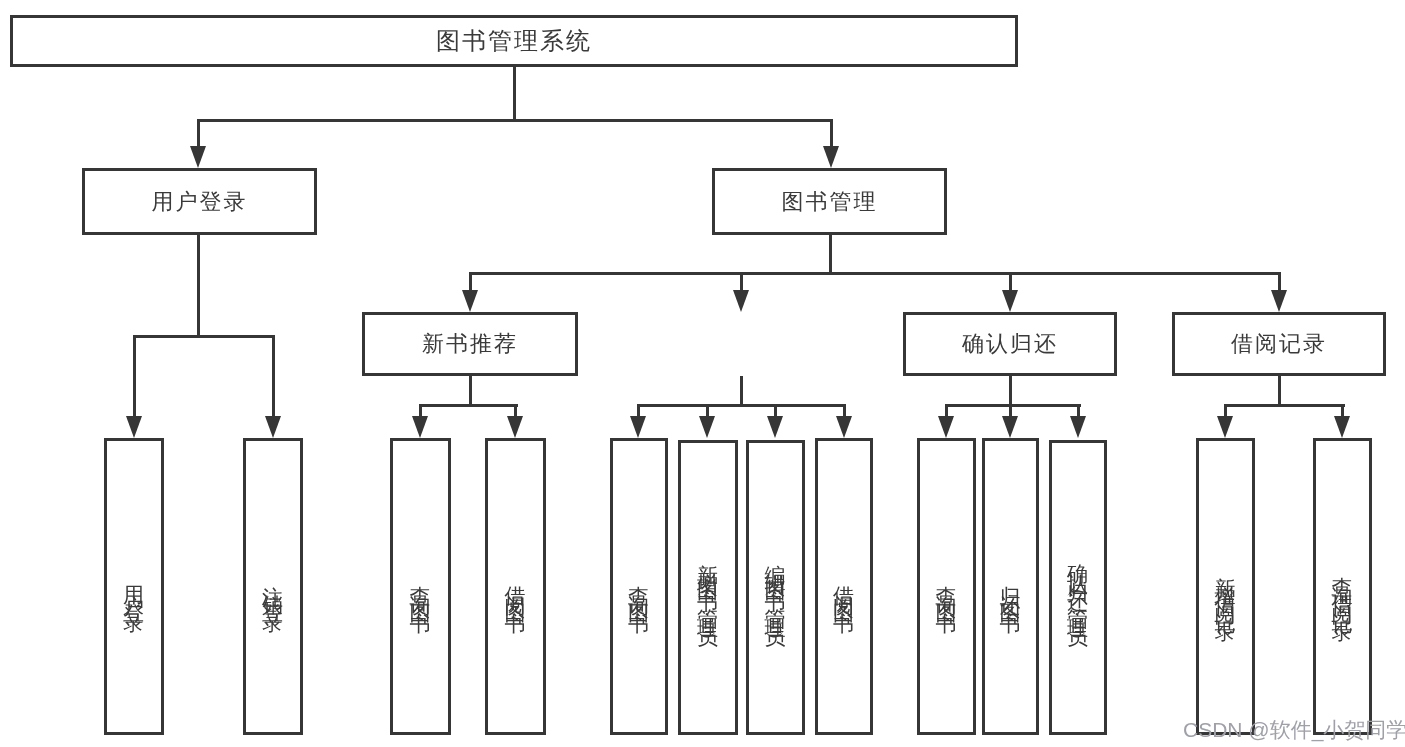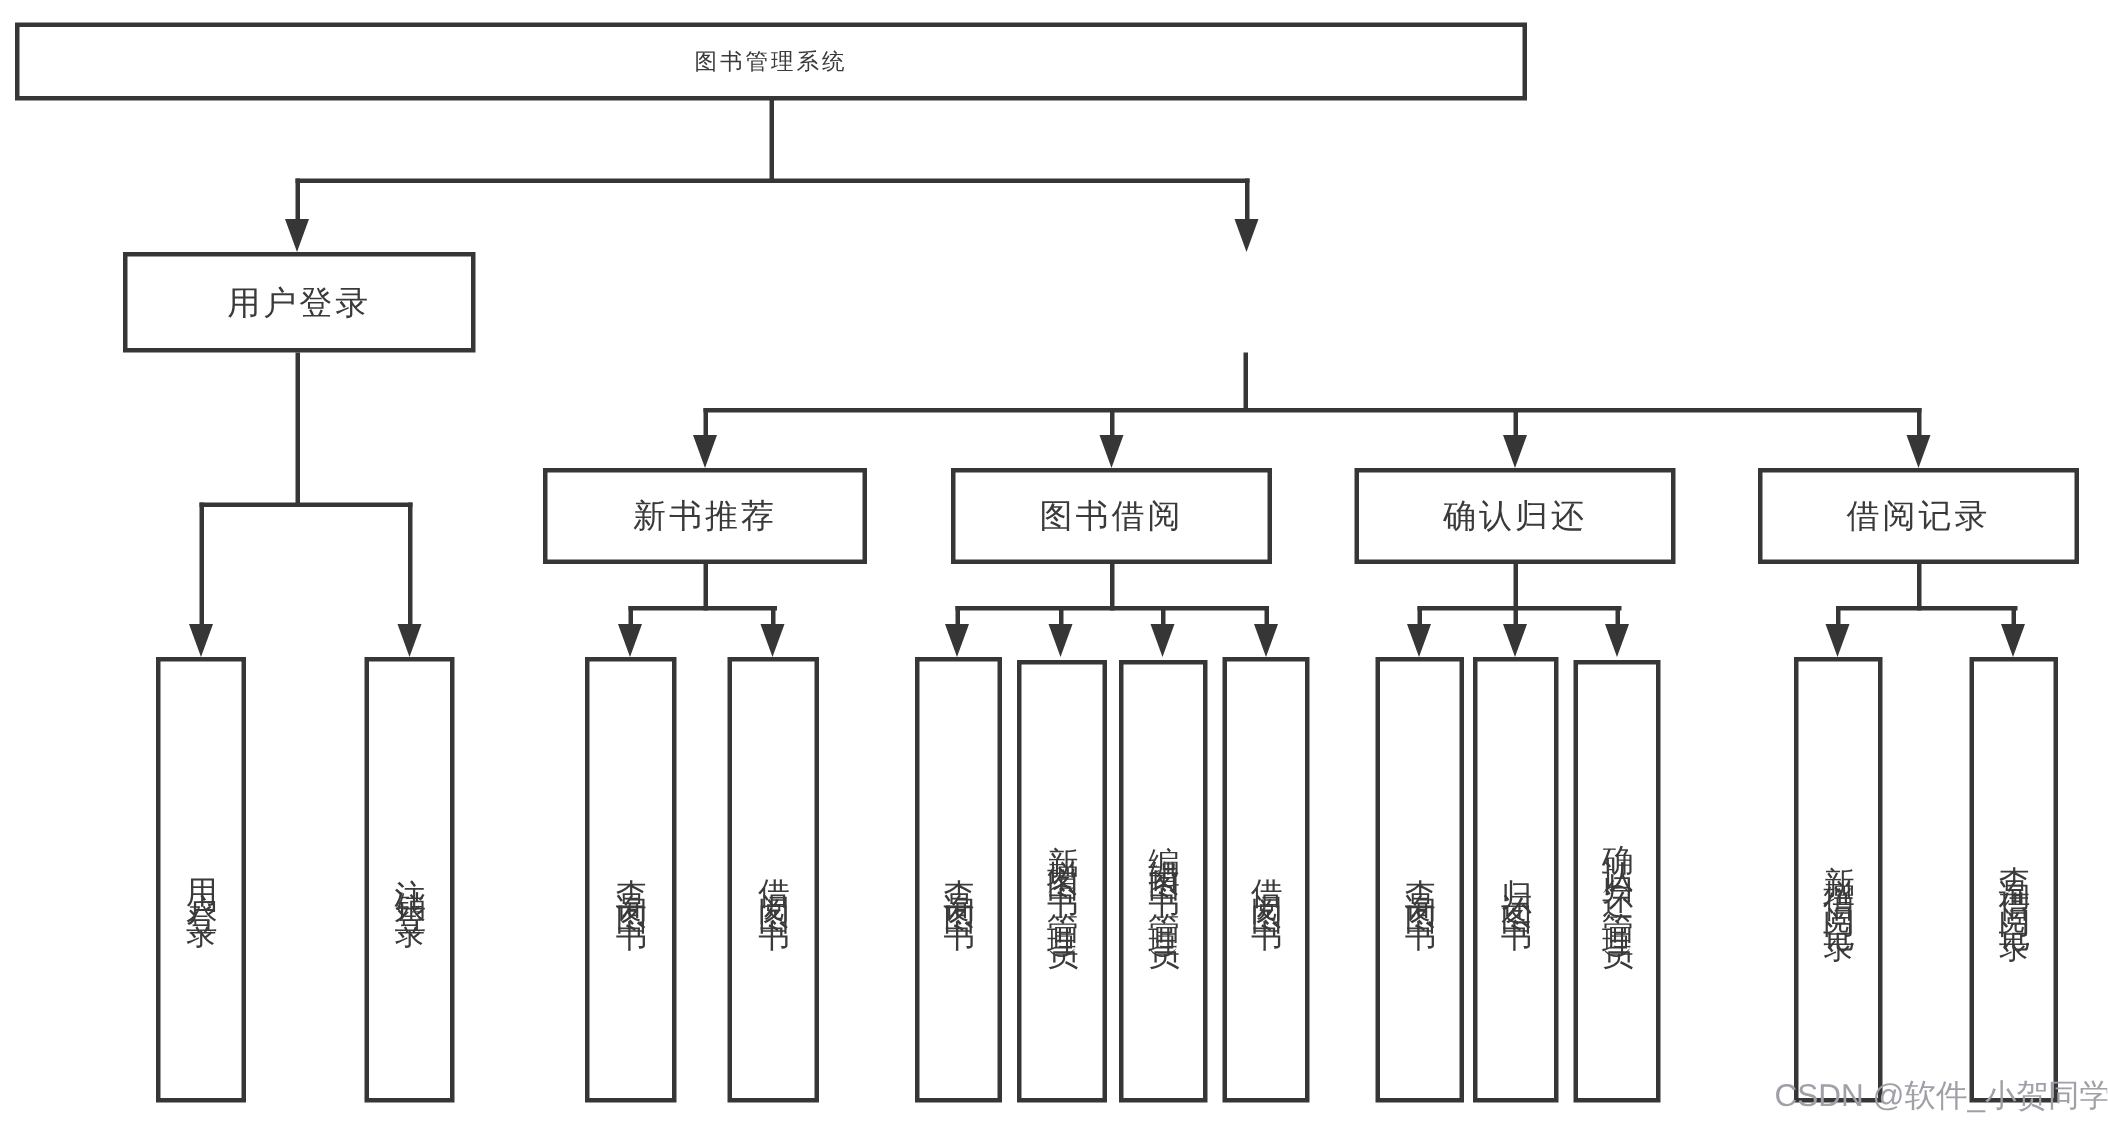--- a/index.html
+++ b/index.html
@@ -15,21 +15,21 @@
     position: absolute;
     box-sizing: border-box;
     border: 3px solid #363636;
     background: #ffffff;
     color: #3a3a3a;
     display: flex;
     align-items: center;
     justify-content: center;
   }
   .h-node { font-size: 22px; letter-spacing: 2px; }
-  .root-node { font-size: 15px; letter-spacing: 2px; font-family: Liberation Serif, serif; }
+  .root-node { font-size: 24px; letter-spacing: 2px; font-family: Liberation Serif, serif; }
   .v-node {
     writing-mode: vertical-rl;
     text-orientation: mixed;
     font-size: 21px;
     letter-spacing: 9px;
     line-height: 1;
   }
   .line { position: absolute; background: #363636; }
   .arrow {
     position: absolute;
@@ -52,26 +52,26 @@
 
 <div class="canvas">
 
   <div class="node root-node" style="left:10px; top:15px; width:1008px; height:52px;">
     <span>图书管理系统</span>
   </div>
 
   <div class="node h-node" style="left:82px; top:168px; width:235px; height:67px;">
     <span>用户登录</span>
   </div>
+  <div class="node h-node" style="left:712px; top:168px; width:235px; height:67px;">
+    <span>图书管理</span>
+  </div>
 
   <div class="node h-node" style="left:362px; top:312px; width:216px; height:64px;">
     <span>新书推荐</span>
-  </div>
-  <div class="node h-node" style="left:634px; top:312px; width:214px; height:64px;">
-    <span>图书借阅</span>
   </div>
   <div class="node h-node" style="left:903px; top:312px; width:214px; height:64px;">
     <span>确认归还</span>
   </div>
   <div class="node h-node" style="left:1172px; top:312px; width:214px; height:64px;">
     <span>借阅记录</span>
   </div>
 
   <div class="node v-node" style="left:104px; top:438px; width:60px; height:297px;">
     <span>用户登录</span>

